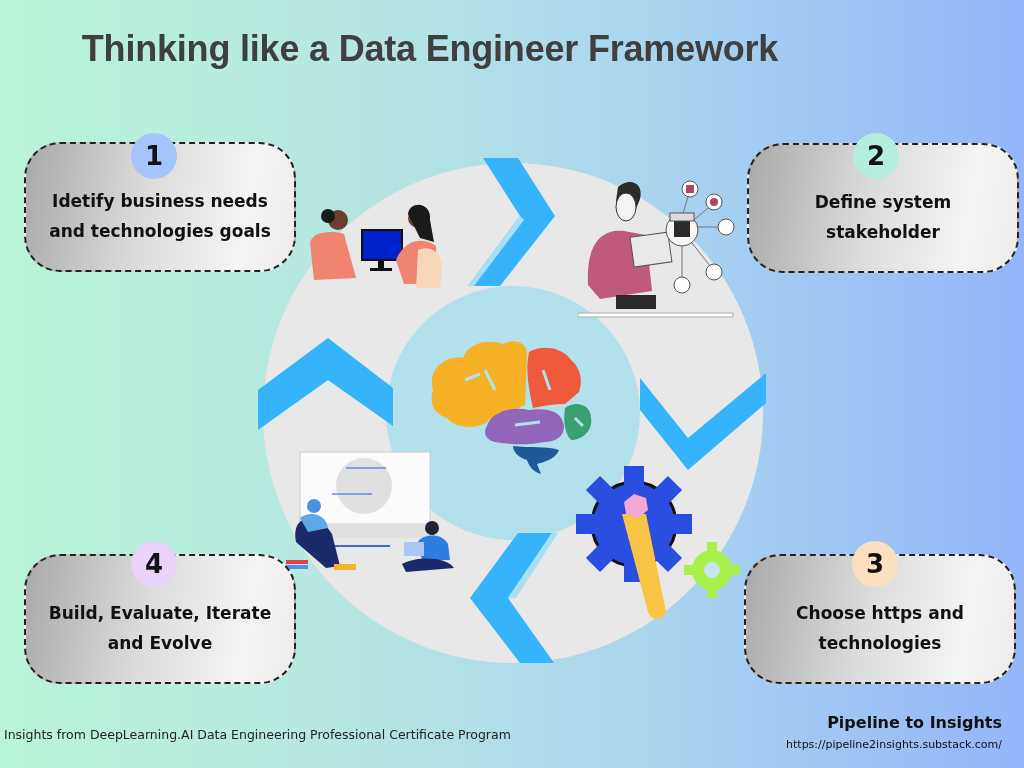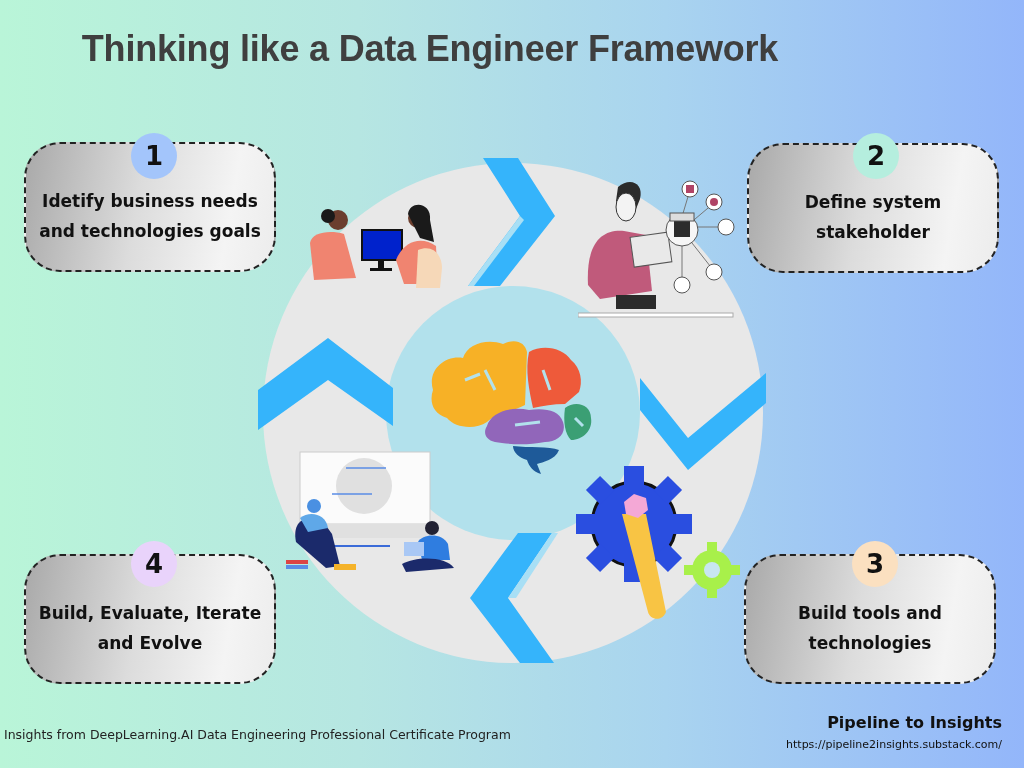--- a/index.html
+++ b/index.html
@@ -2,21 +2,21 @@
 <html><head>
 <meta charset="utf-8">
 <style>
   html,body{margin:0;padding:0;}
   body{width:1024px;height:768px;overflow:hidden;position:relative;
     background:linear-gradient(90deg,#b9f5d8 0%,#b6e6e2 35%,#a9d4ef 65%,#93b6fa 100%);
     font-family:"DejaVu Sans","Liberation Sans",sans-serif;}
   .title{position:absolute;left:0;top:28px;width:860px;text-align:center;
     font-family:"Liberation Sans",sans-serif;font-weight:700;font-size:36px;color:#3f3f3f;letter-spacing:-0.2px;}
   .ring{position:absolute;left:258px;top:158px;width:510px;height:510px;}
-  .card{position:absolute;width:252px;height:130px;border:2.5px dashed #222;border-radius:36px;box-sizing:border-box;
+  .card{position:absolute;width:272px;height:130px;border:2.5px dashed #222;border-radius:36px;box-sizing:border-box;
     background:linear-gradient(100deg,#a9a9a9 0%,#dcdcdc 45%,#f4f4f4 80%,#ececec 100%);}
   .card .txt{position:absolute;left:0;right:0;top:42px;text-align:center;font-weight:700;font-size:17px;line-height:30px;color:#111;}
   .badge{position:absolute;width:46px;height:46px;border-radius:50%;text-align:center;line-height:46px;
     font-weight:700;font-size:26px;color:#111;}
   .footer-left{position:absolute;left:4px;top:726px;font-size:12.5px;color:#222;line-height:17px;}
   .footer-right{position:absolute;right:22px;top:712px;text-align:right;color:#111;}
   .fr-title{font-weight:700;font-size:16px;line-height:22px;}
   .fr-url{font-size:11px;line-height:22px;text-align:center;}
 </style>
 </head>
@@ -151,21 +151,21 @@
 <div class="card" style="left:747px;top:143px;">
   <div class="txt">
       <div>Define system</div>
       <div>stakeholder</div>
     </div>
 </div>
 <div class="badge" style="left:853px;top:133px;background:#b5eede;">2</div>
 
 <div class="card" style="left:744px;top:554px;">
   <div class="txt">
-      <div>Build tools and</div>
+      <div>Choose https and</div>
       <div>technologies</div>
     </div>
 </div>
 <div class="badge" style="left:852px;top:541px;background:#fbe0c0;">3</div>
 
 <div class="card" style="left:24px;top:554px;">
   <div class="txt">
       <div>Build, Evaluate, Iterate</div>
       <div>and Evolve</div>
     </div>

